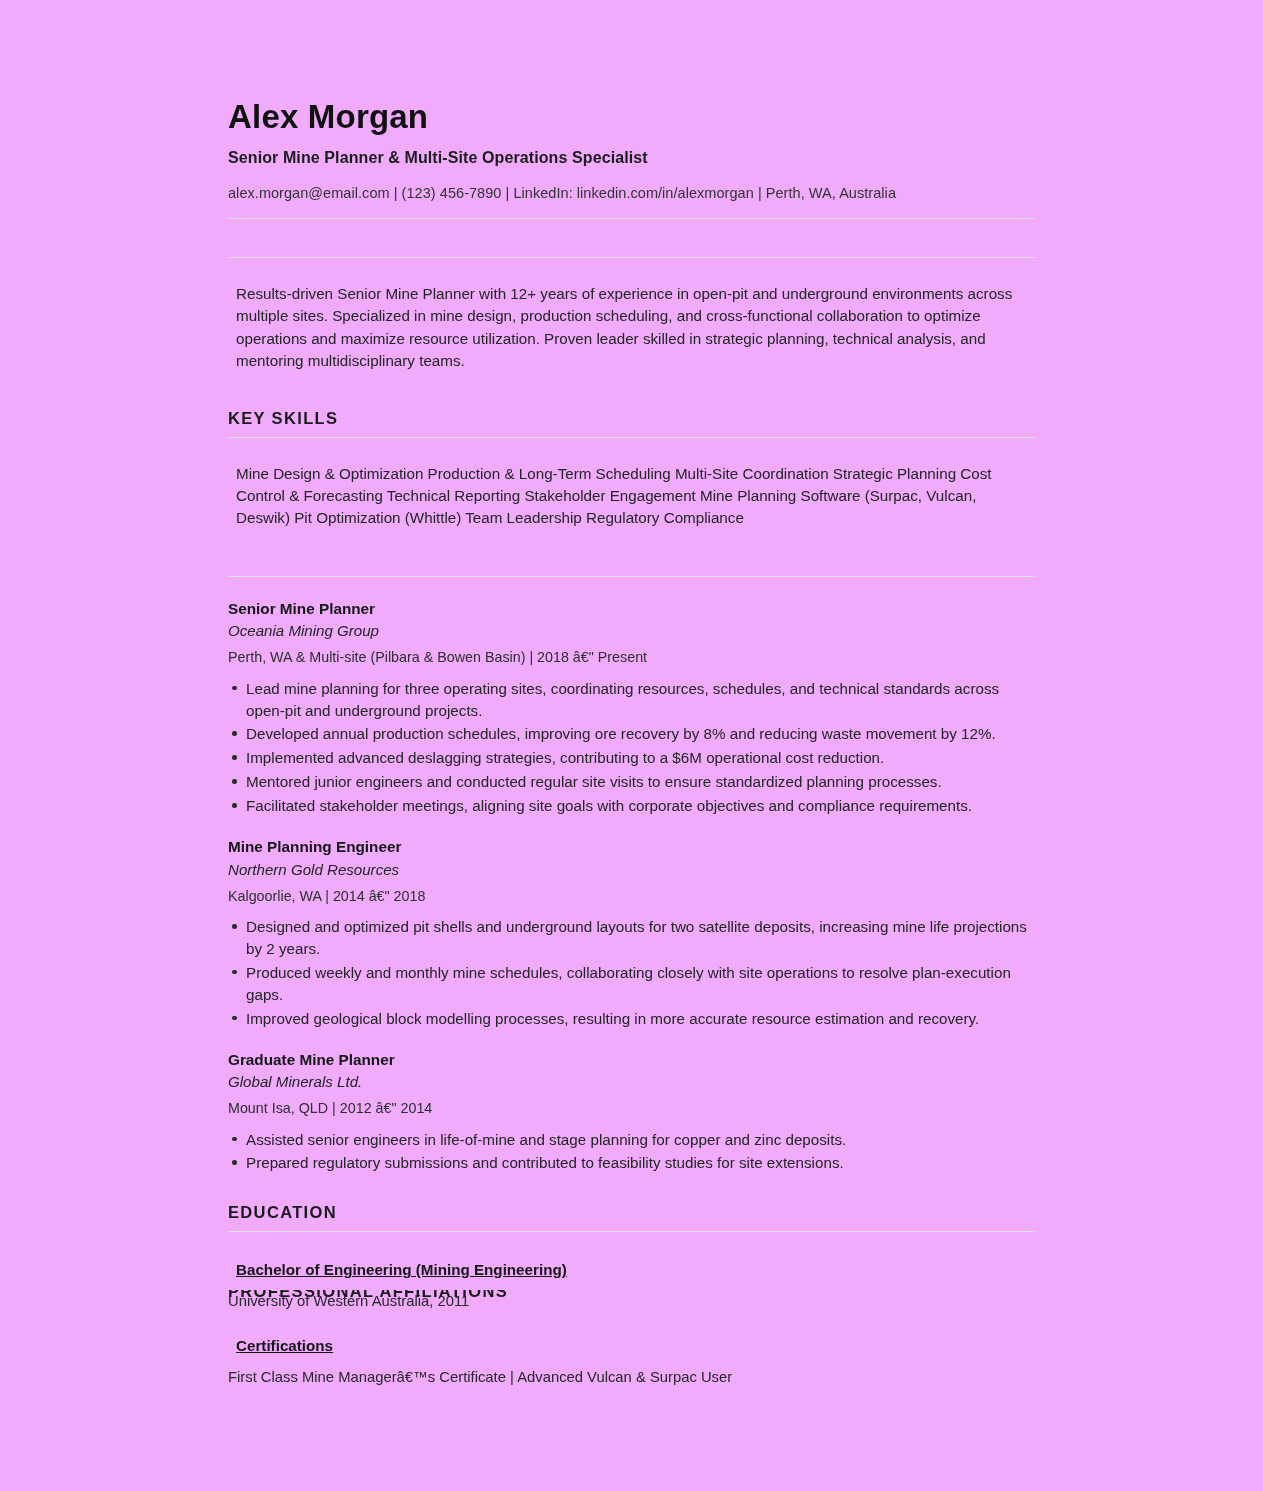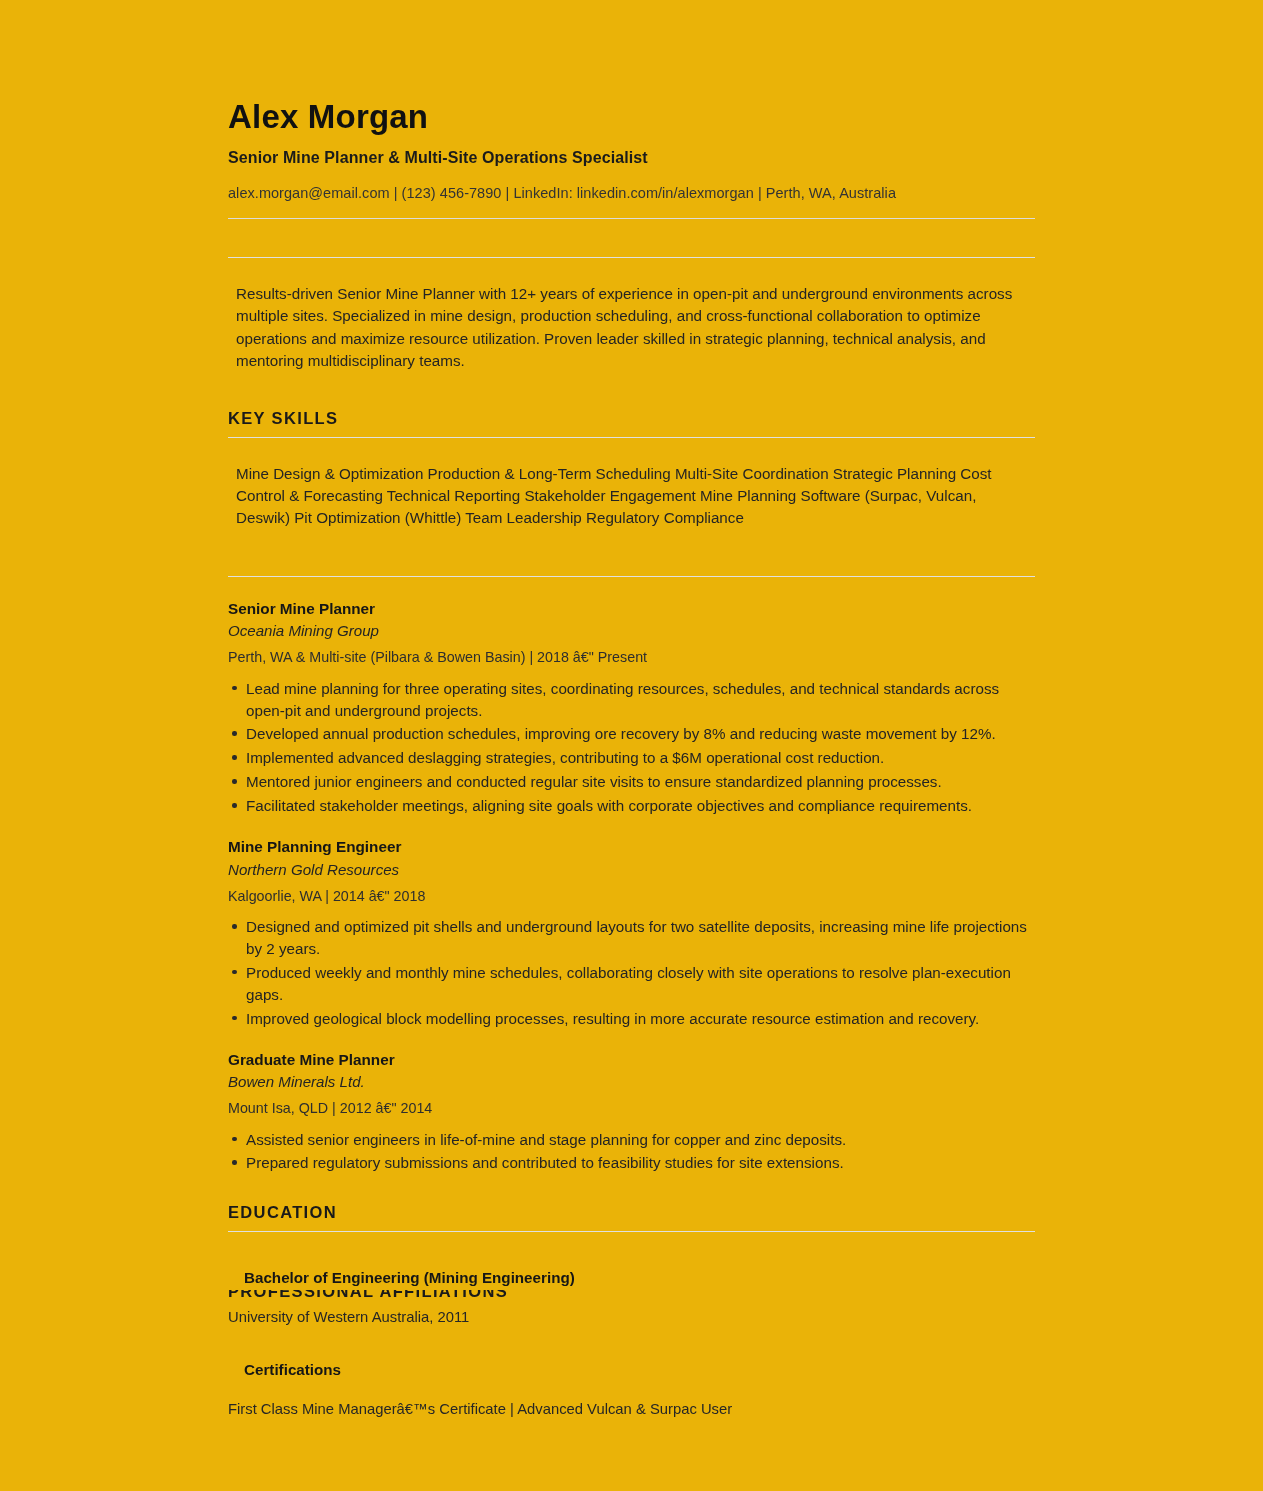--- a/index.html
+++ b/index.html
@@ -15,21 +15,21 @@
     overflow: hidden;
     position: relative;
   }
 
   .page {
     position: absolute;
     left: 0;
     top: 0;
     width: 1263px;
     height: 1491px;
-    background: #eab308;
+    background: #f0abfc;
     overflow: hidden;
   }
 
   .content {
     position: absolute;
     left: 228px;
     top: 0;
     width: 807px;
   }
 
@@ -151,22 +151,23 @@
   .edu-block {
     padding-top: 20px;
   }
   .edu-block.tight {
     padding-top: 17px;
   }
   .edu-heading {
     font-size: 15.2px;
     font-weight: bold;
     color: #161616;
-    margin: 16px;
-    line-height: 1.3;
+    margin: 8px;
+    line-height: 1.3;
+    text-decoration: underline;
   }
   .edu-detail {
     font-size: 14.8px;
     color: #262626;
     margin: 0;
     padding-top: 4px;
     line-height: 1.3;
   }
 
   
@@ -229,21 +230,21 @@
         <p class="job-meta">Kalgoorlie, WA | 2014 â€" 2018</p>
         <ul class="bullets">
           <li>Designed and optimized pit shells and underground layouts for two satellite deposits, increasing mine life projections by 2 years.</li>
           <li>Produced weekly and monthly mine schedules, collaborating closely with site operations to resolve plan-execution gaps.</li>
           <li>Improved geological block modelling processes, resulting in more accurate resource estimation and recovery.</li>
         </ul>
       </div>
 
       <div class="job">
         <p class="job-title">Graduate Mine Planner</p>
-        <p class="job-company">Bowen Minerals Ltd.</p>
+        <p class="job-company">Global Minerals Ltd.</p>
         <p class="job-meta">Mount Isa, QLD | 2012 â€" 2014</p>
         <ul class="bullets">
           <li>Assisted senior engineers in life-of-mine and stage planning for copper and zinc deposits.</li>
           <li>Prepared regulatory submissions and contributed to feasibility studies for site extensions.</li>
         </ul>
       </div>
     </div>
 
     <div class="section">
       <h2 class="section-title">EDUCATION</h2>

